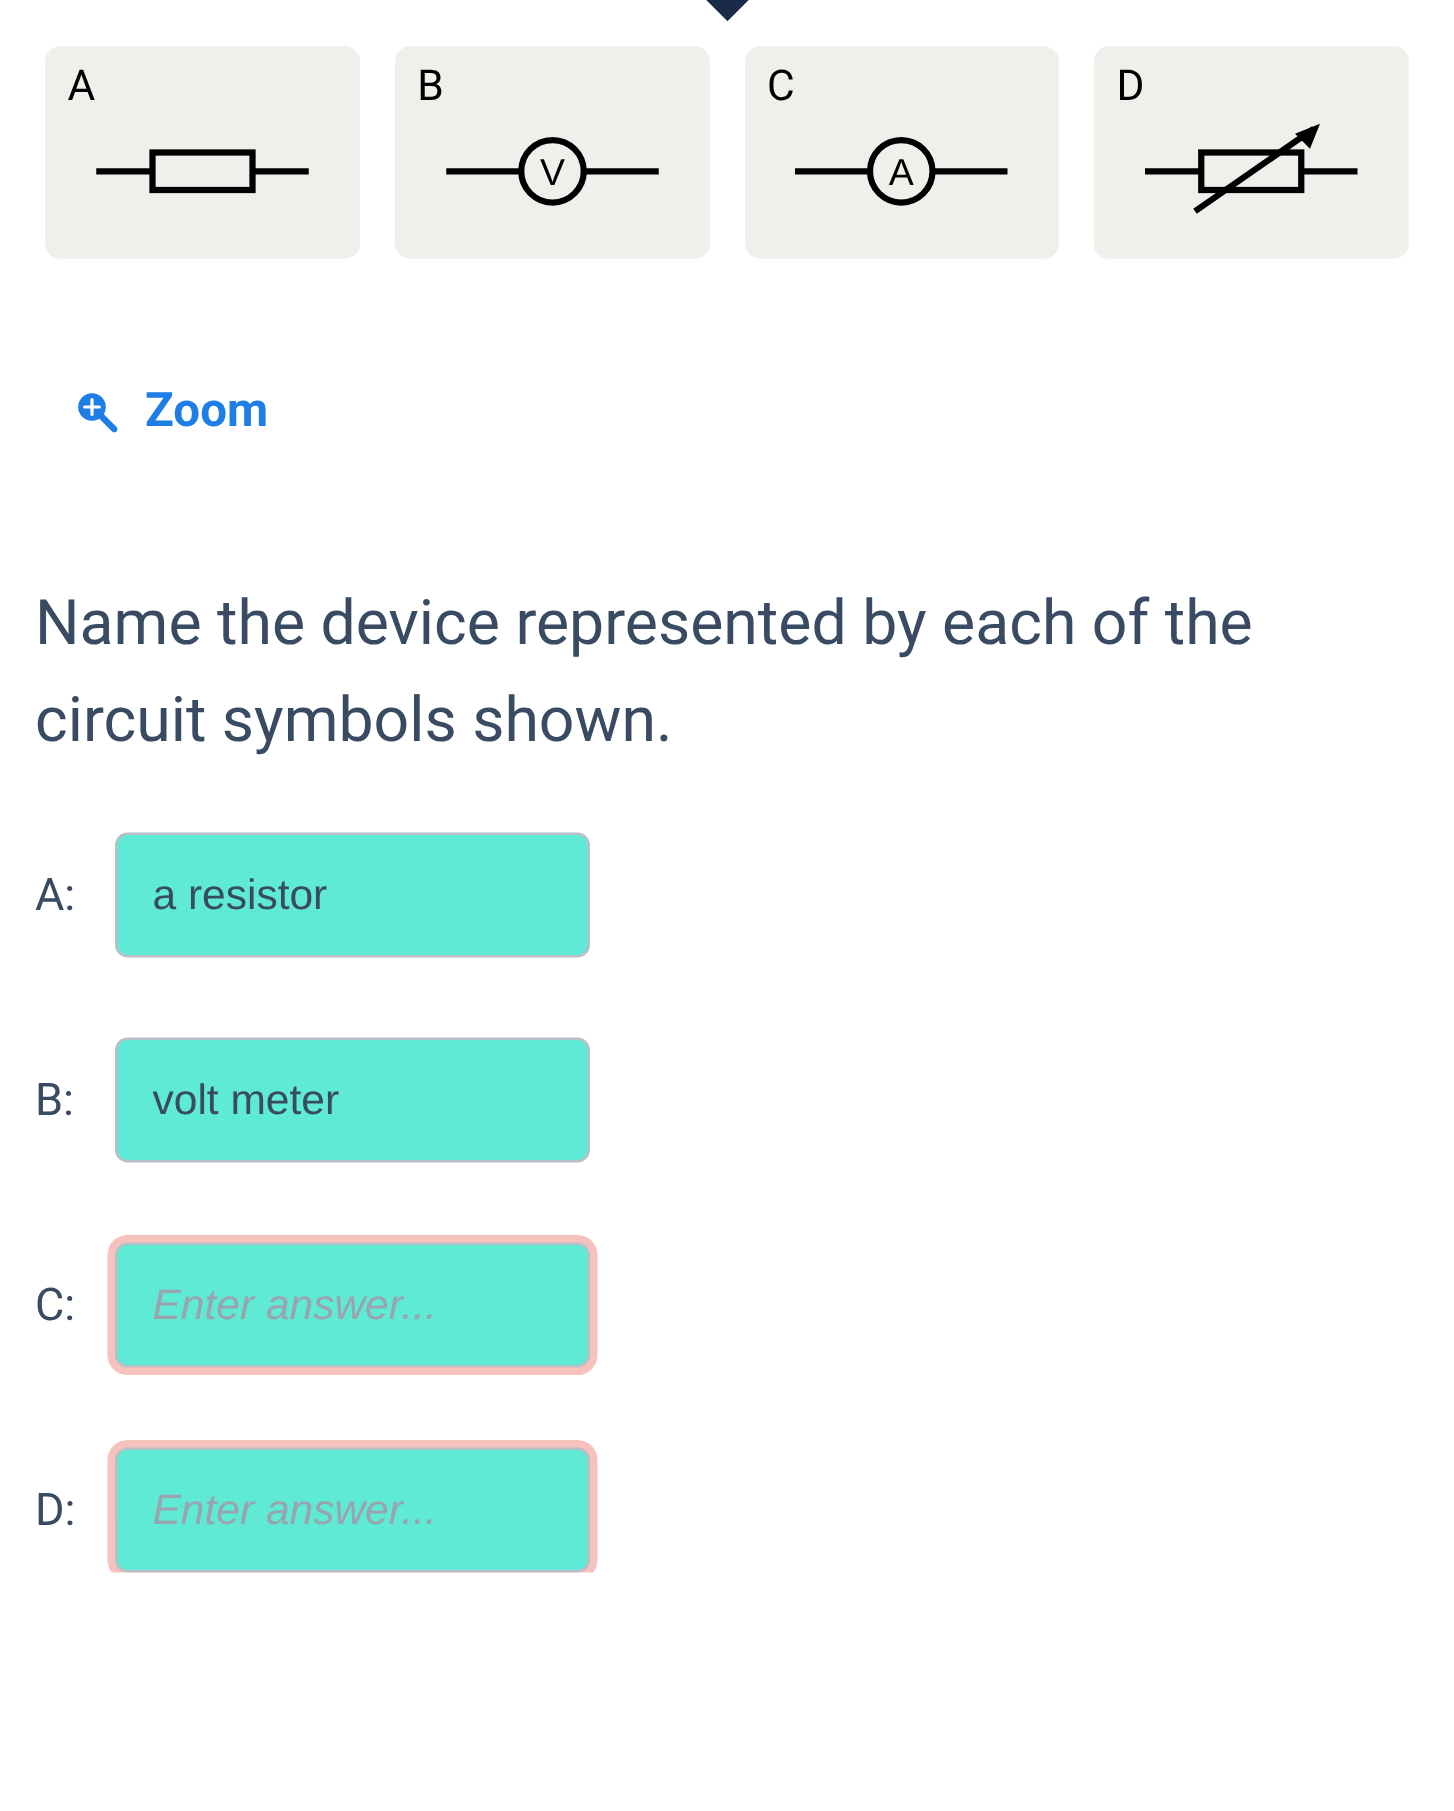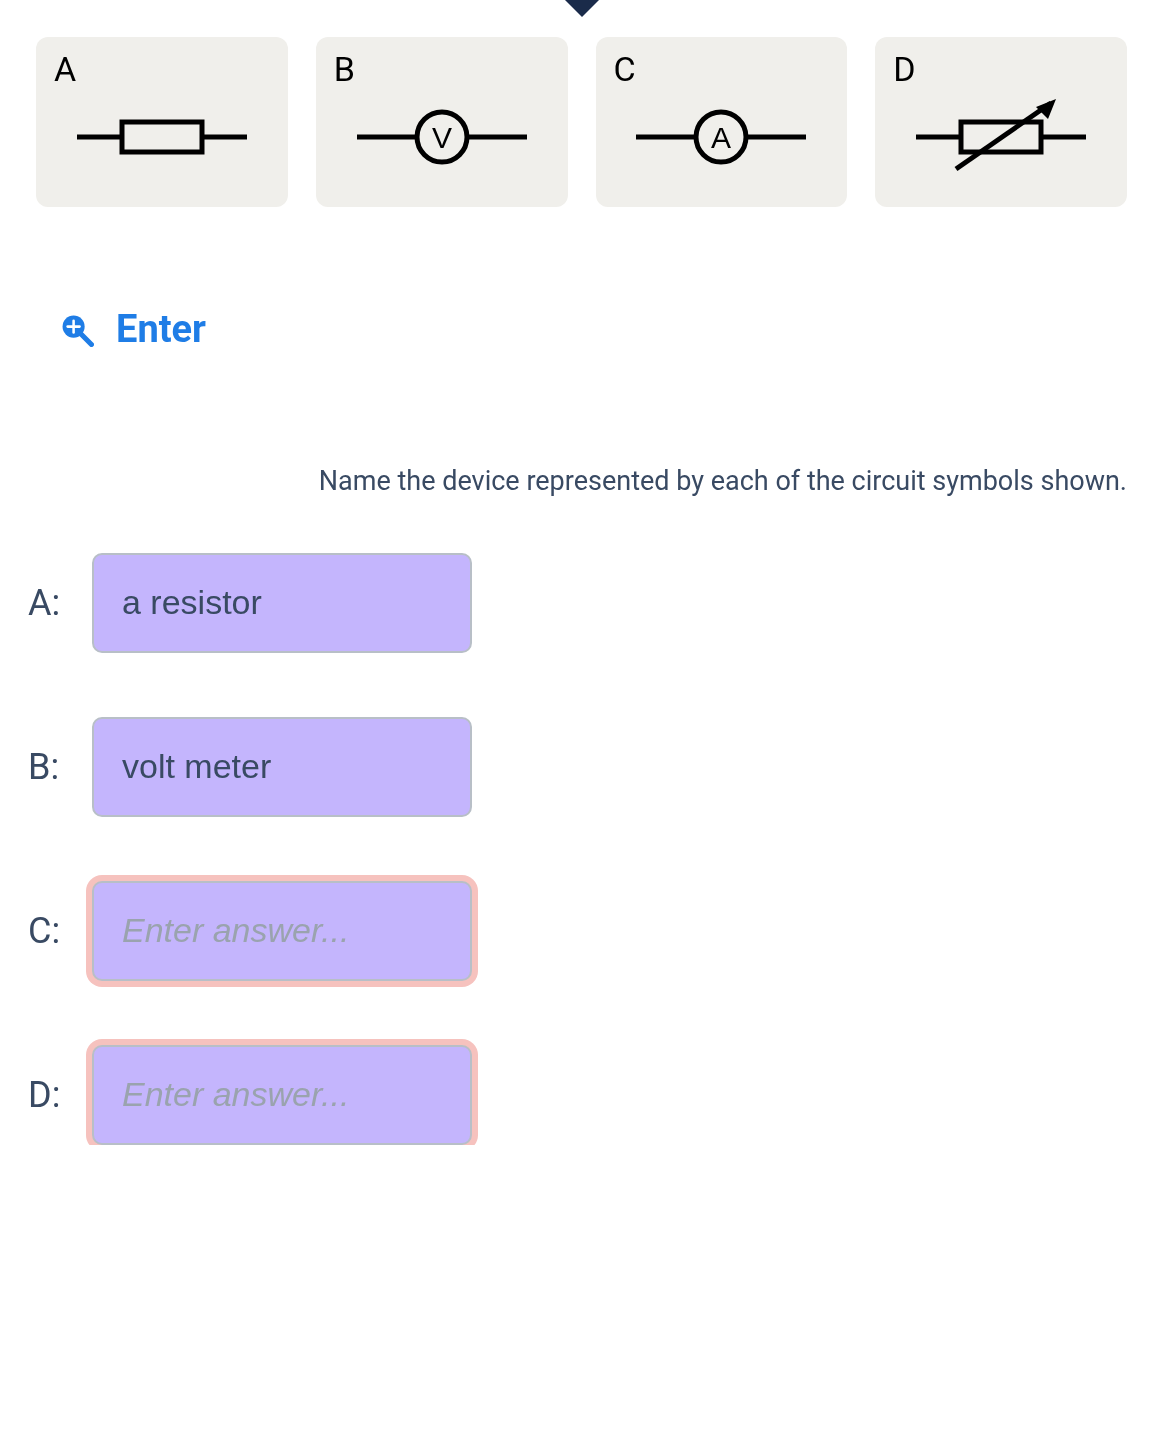--- a/index.html
+++ b/index.html
@@ -67,25 +67,24 @@
       cursor: pointer;
       text-decoration: none;
     }
     .zoom-icon {
       width: 34px;
       height: 34px;
       position: relative;
     }
     .question-text {
       padding: 110px 36px 0 28px;
-      font-size: 27px;
+      font-size: 50px;
       color: #394a63;
       line-height: 1.55;
       font-weight: 400;
-      text-align: right;
     }
     .answers {
       padding: 50px 36px 0 28px;
       display: flex;
       flex-direction: column;
       gap: 64px;
     }
     .answer-row {
       display: flex;
       align-items: center;
@@ -97,21 +96,21 @@
       width: 42px;
     }
     .answer-input {
       width: 380px;
       height: 100px;
       border: 2px solid #b8bfc7;
       border-radius: 10px;
       font-size: 34px;
       padding: 0 28px;
       color: #394a63;
-      background: #c4b5fd;
+      background: #5eead4;
       outline: none;
     }
     .answer-input::placeholder {
       color: #9aa3ae;
     }
     .answer-input.invalid {
       box-shadow: 0 0 0 6px #f6c2be;
       font-style: italic;
     }
   </style>
@@ -177,21 +176,21 @@
 <div class="zoom-row">
   <a class="zoom-link">
     <span class="zoom-icon">
       <svg viewBox="0 0 40 40" width="34" height="34">
         <circle cx="16" cy="16" r="13" fill="#1f7de6"></circle>
         <line x1="25" y1="25" x2="37" y2="37" stroke="#1f7de6" stroke-width="6" stroke-linecap="round"></line>
         <line x1="16" y1="9" x2="16" y2="23" stroke="#fff" stroke-width="3" stroke-linecap="round"></line>
         <line x1="9" y1="16" x2="23" y2="16" stroke="#fff" stroke-width="3" stroke-linecap="round"></line>
       </svg>
     </span>
-    <span>Enter</span>
+    <span>Zoom</span>
   </a>
 </div>
 
 <div class="question-text">Name the device represented by each of the circuit symbols shown.</div>
 
 <div class="answers">
 
   <div class="answer-row">
     <div class="answer-label">A:</div>
     <input type="text" class="answer-input" placeholder="Enter answer..." value="a resistor" style="">

